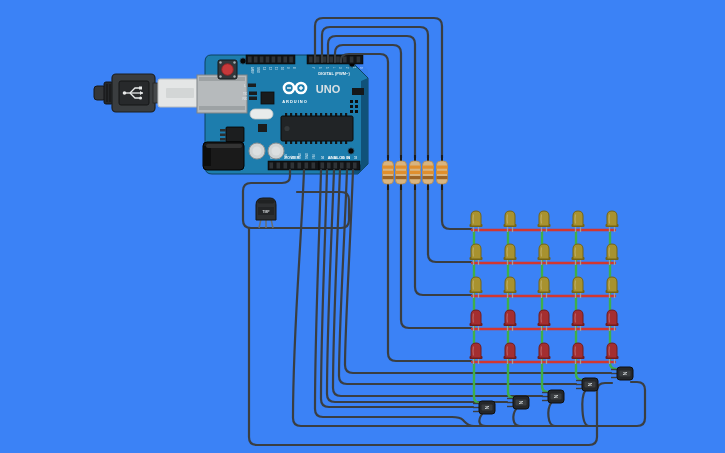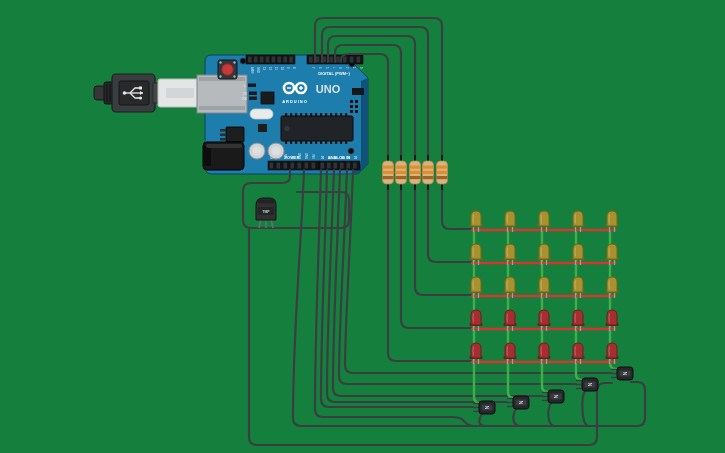--- a/index.html
+++ b/index.html
@@ -1,16 +1,16 @@
 <!DOCTYPE html>
 <html style="--wire-dark: #3a3e41; --wire-red: #d23730; --wire-green: #3faf4a; --board-blue: #1d7dad; --board-edge: #10527a; --board-outline: #0d4260; --header-black: #121416; --pin-metal: #2f3336; --usb-port-silver: #b6babc; --usb-plug-white: #e4e6e6; --usb-cable-gray: #3a3d3f; --led-yellow: #a8922f; --led-yellow-dark: #746416; --led-red: #a42e30; --led-red-dark: #701d1f; --led-leg: #9aa0a3; --resistor-body: #d8b480; --resistor-band-orange: #e08f2e; --resistor-band-brown: #9c6426; --resistor-lead: #1c1c1c; --transistor-body: #25272a; --transistor-band: #3a3d40; --text-white: #eef3f5;"><head>
 <meta charset="utf-8">
 <style>
   html,body{margin:0;padding:0;background:#000;}
-  #stage{position:relative;width:725px;height:453px;overflow:hidden;background:#15803d;
+  #stage{position:relative;width:725px;height:453px;overflow:hidden;background:#3b82f6;
          font-family:"Liberation Sans", sans-serif;}
   svg{position:absolute;inset:0;}
   .w-dark{fill:none;stroke:var(--wire-dark);stroke-width:2.2;stroke-linecap:round;}
   .w-red{fill:none;stroke:var(--wire-red);stroke-width:2.4;stroke-linecap:round;}
   .w-green{fill:none;stroke:var(--wire-green);stroke-width:2.4;stroke-linecap:round;}
   text{font-family:"Liberation Sans", sans-serif;}
 </style>
 </head>
 <body style="background: rgb(0, 0, 0);">
 

